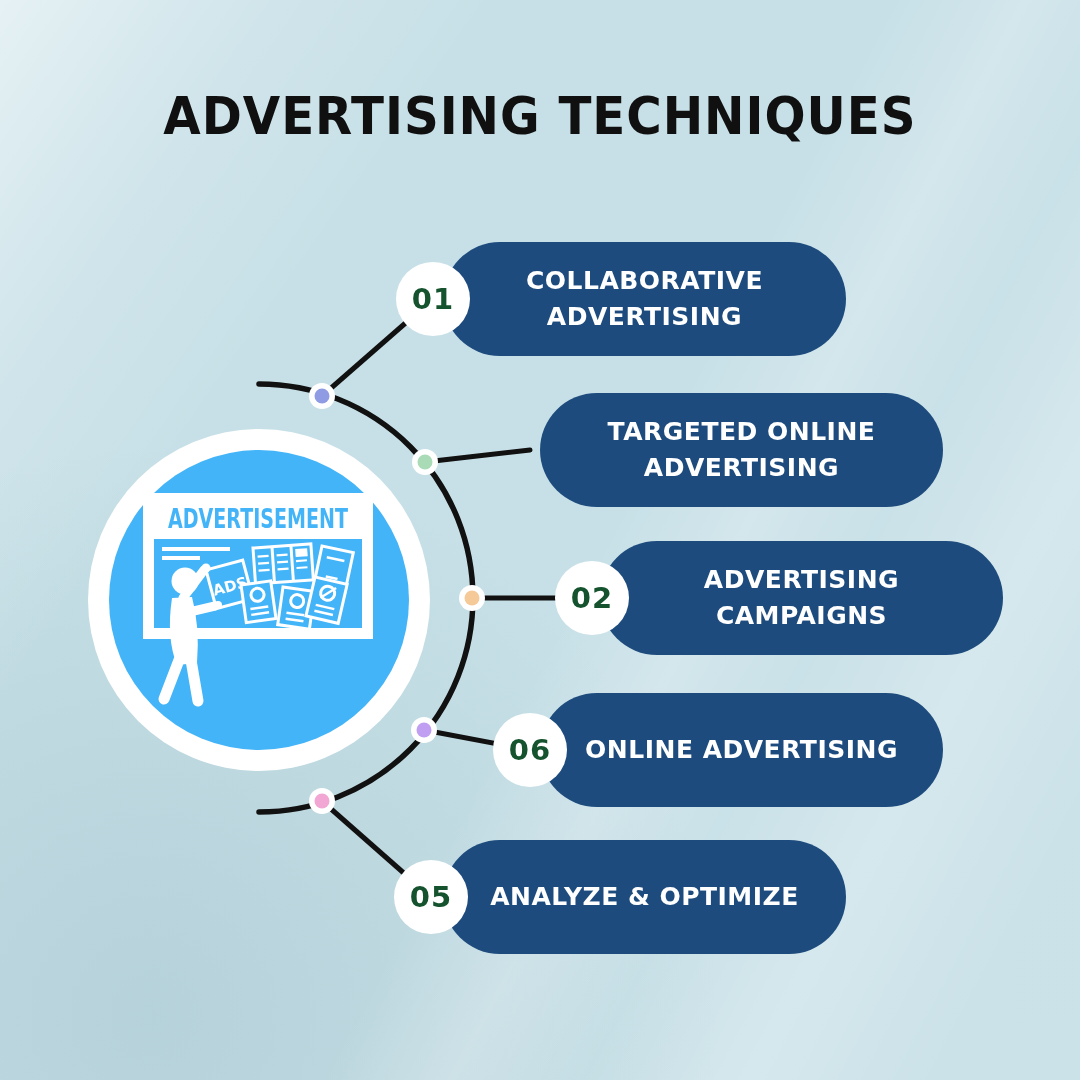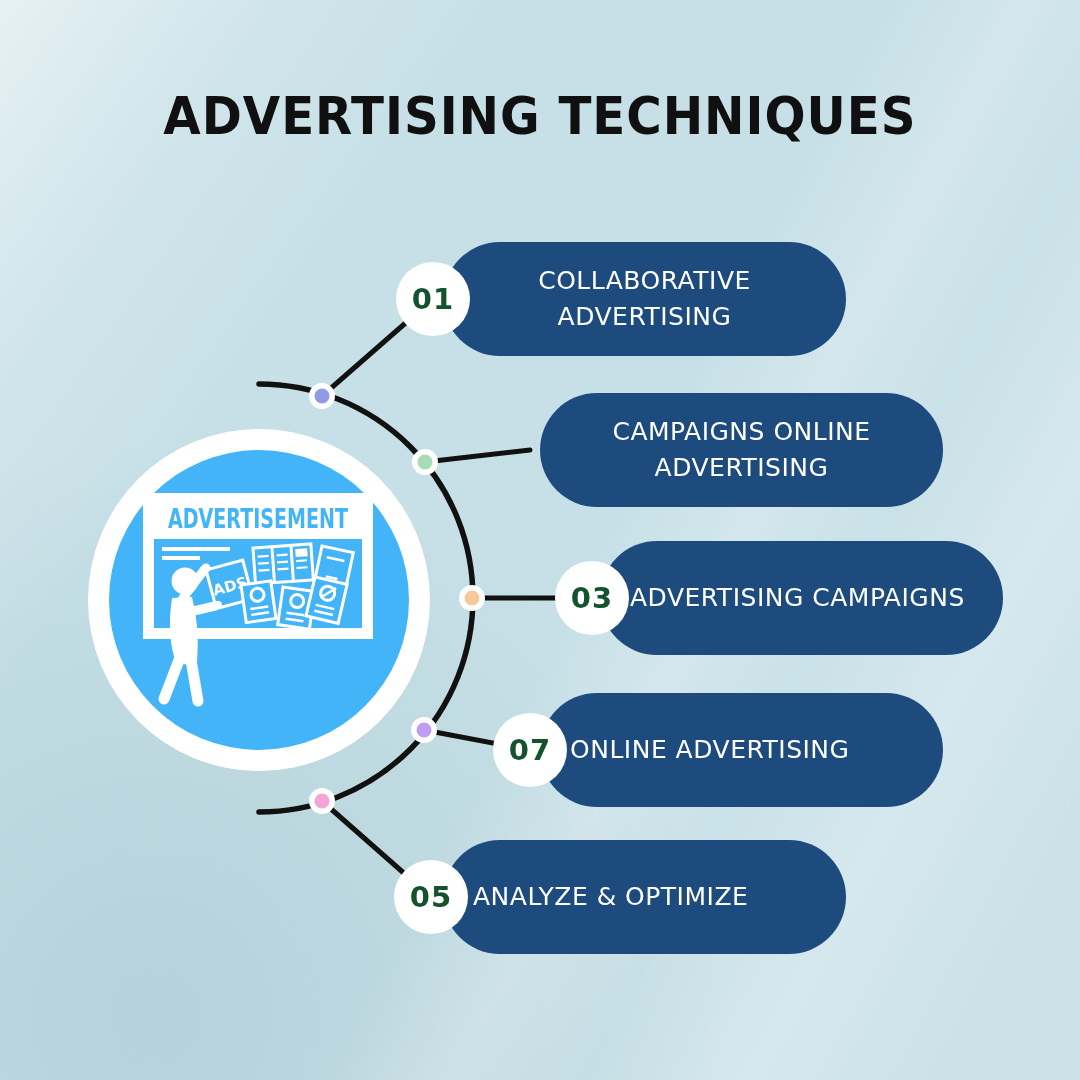--- a/index.html
+++ b/index.html
@@ -14,22 +14,22 @@
   }
   .title{
     position:absolute;top:86px;left:0;width:1080px;text-align:center;
     color:#101010;font-size:52px;font-weight:bold;letter-spacing:1px;
   }
   .title span{display:inline-block;transform:scaleX(.93);transform-origin:center;}
   svg.art{position:absolute;left:0;top:0;}
   .pill{
     position:absolute;width:403px;height:114px;border-radius:57px;
     background:#1d4b7d;color:#ffffff;
-    display:flex;align-items:center;justify-content:flex-start;text-align:center;
-    font-size:25px;font-weight:normal;letter-spacing:.5px;line-height:1.45;
+    display:flex;align-items:center;justify-content:center;text-align:center;
+    font-size:25px;font-weight:bold;letter-spacing:.5px;line-height:1.45;
     padding:0 30px;box-sizing:border-box;
   }
   #pill1{left:443px;top:242px}
   #pill2{left:540px;top:393px}
   #pill3{left:600px;top:541px}
   #pill4{left:540px;top:693px}
   #pill5{left:443px;top:840px}
   .num-circle{
     position:absolute;width:74px;height:74px;border-radius:50%;background:#ffffff;
     display:flex;align-items:center;justify-content:center;
@@ -152,38 +152,38 @@
       <circle cx="424" cy="730" r="7.5" fill="#c09ff2"></circle>
       <circle cx="322" cy="801" r="13" fill="#ffffff"></circle>
       <circle cx="322" cy="801" r="7.5" fill="#f2a6d4"></circle>
     </g>
   </svg>
 
   <div class="pill" id="pill1">
     <span>COLLABORATIVE ADVERTISING</span>
   </div>
   <div class="pill" id="pill2">
-    <span>CAMPAIGNS ONLINE ADVERTISING</span>
+    <span>TARGETED ONLINE ADVERTISING</span>
   </div>
   <div class="pill" id="pill3">
     <span>ADVERTISING CAMPAIGNS</span>
   </div>
   <div class="pill" id="pill4">
     <span>ONLINE ADVERTISING</span>
   </div>
   <div class="pill" id="pill5">
     <span>ANALYZE &amp; OPTIMIZE</span>
   </div>
 
   <div class="num-circle" id="num1">
     <span>01</span>
   </div>
   <div class="num-circle" id="num3">
-    <span>03</span>
+    <span>02</span>
   </div>
   <div class="num-circle" id="num4">
-    <span>07</span>
+    <span>06</span>
   </div>
   <div class="num-circle" id="num5">
     <span>05</span>
   </div>
 
 </div>
 
 </body></html>

